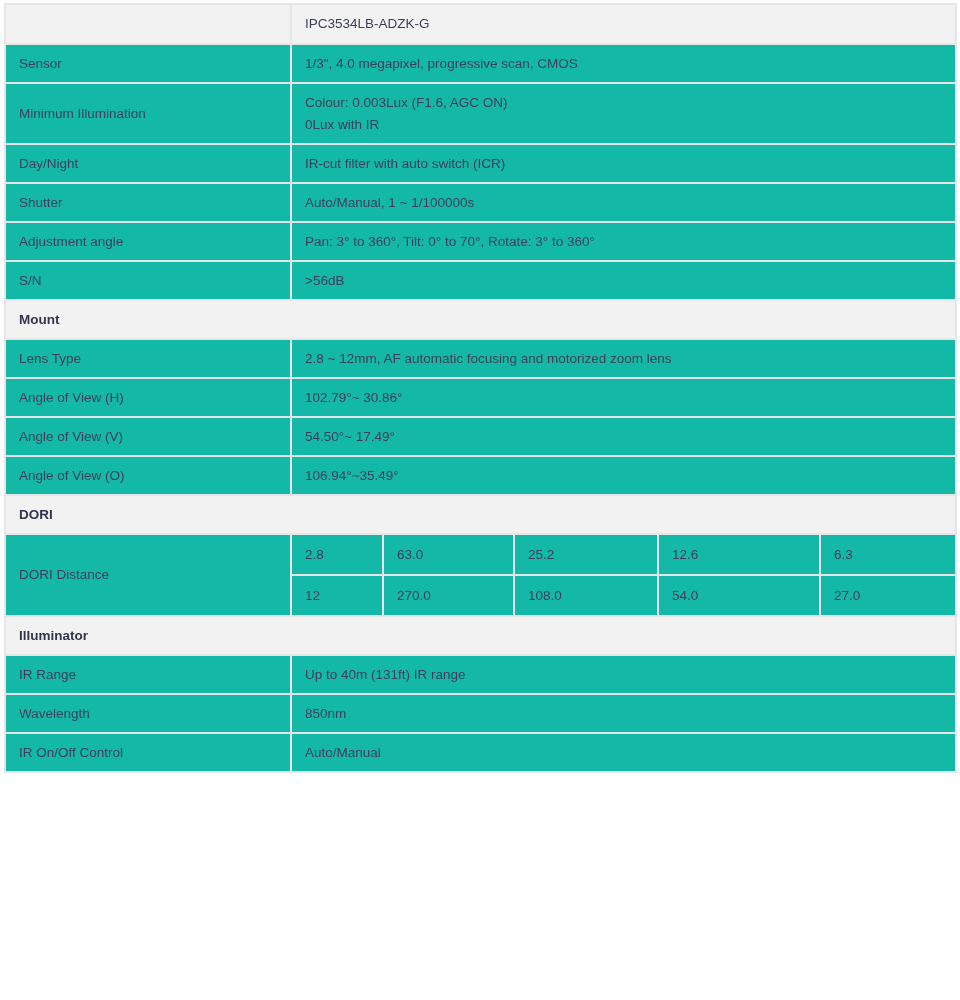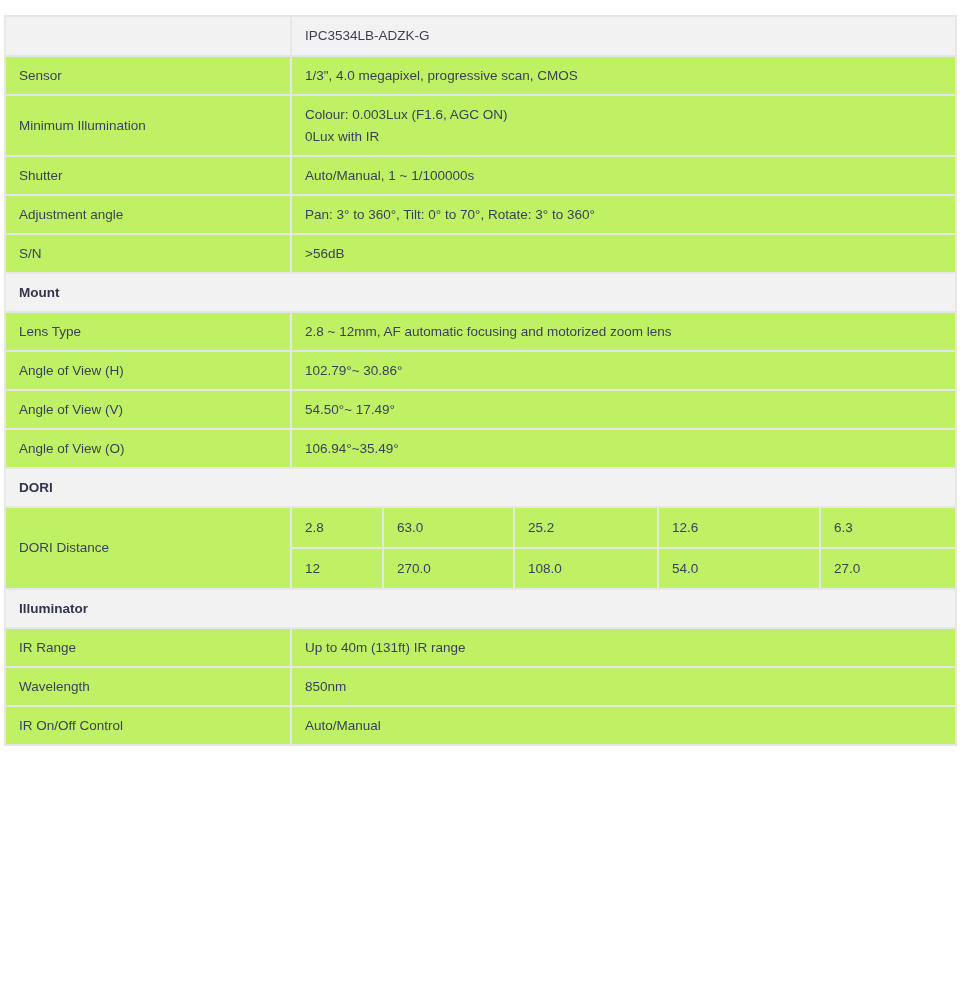--- a/index.html
+++ b/index.html
@@ -1,23 +1,23 @@
 <!DOCTYPE html>
 <html><head>
 <meta charset="utf-8">
 <style>
   html, body { margin: 0; padding: 0; background: #ffffff; }
   body { width: 960px; height: 1000px; overflow: hidden; font-family: "Liberation Sans", "DejaVu Sans", sans-serif; font-size: 13.5px; color: #3d3f5a; }
-  .wrap { position: absolute; left: 4px; top: 15px; width: 769px; }
+  .wrap { position: absolute; left: 4px; top: 3px; width: 769px; }
   table.spec { border-collapse: collapse; width: 953px; table-layout: fixed; }
   table.spec td { border: 2px solid #e6e6e6; padding: 0 13px; vertical-align: middle; line-height: 22px; }
   table.spec col.c1 { width: 286px; }
   tr.hdr td { background: #f2f2f2; height: 38px; }
   tr.sec td { background: #f2f2f2; height: 37px; font-weight: bold; color: #33354f; }
-  tr.row td { height: 37px; background: #bef264; }
+  tr.row td { height: 37px; background: #14b8a6; }
   tr.row2 td { height: 59px; }
   td.dori-cell { padding: 0 !important; }
   table.dori { border-collapse: collapse; width: 100%; table-layout: fixed; }
   table.dori td { border: 0; border-right: 2px solid #e6e6e6; border-bottom: 2px solid #e6e6e6; padding: 0 13px; height: 39px; line-height: 22px; }
   table.dori tr:last-child td { border-bottom: 0; }
   table.dori td:last-child { border-right: 0; }
   table.dori tr.dh td { height: 61px; }
 </style>
 </head>
 <body>
@@ -37,20 +37,24 @@
   <tr class="row">
     <td>Sensor</td>
     <td>1/3", 4.0 megapixel, progressive scan, CMOS</td>
   </tr>
   <tr class="row row2">
     <td>Minimum Illumination</td>
     <td>
       <div>Colour: 0.003Lux (F1.6, AGC ON)</div>
       <div>0Lux with IR</div>
     </td>
+  </tr>
+  <tr class="row">
+    <td>Day/Night</td>
+    <td>IR-cut filter with auto switch (ICR)</td>
   </tr>
   <tr class="row">
     <td>Shutter</td>
     <td>Auto/Manual, 1 ~ 1/100000s</td>
   </tr>
   <tr class="row">
     <td>Adjustment angle</td>
     <td>Pan: 3° to 360°, Tilt: 0° to 70°, Rotate: 3° to 360°</td>
   </tr>
   <tr class="row">

